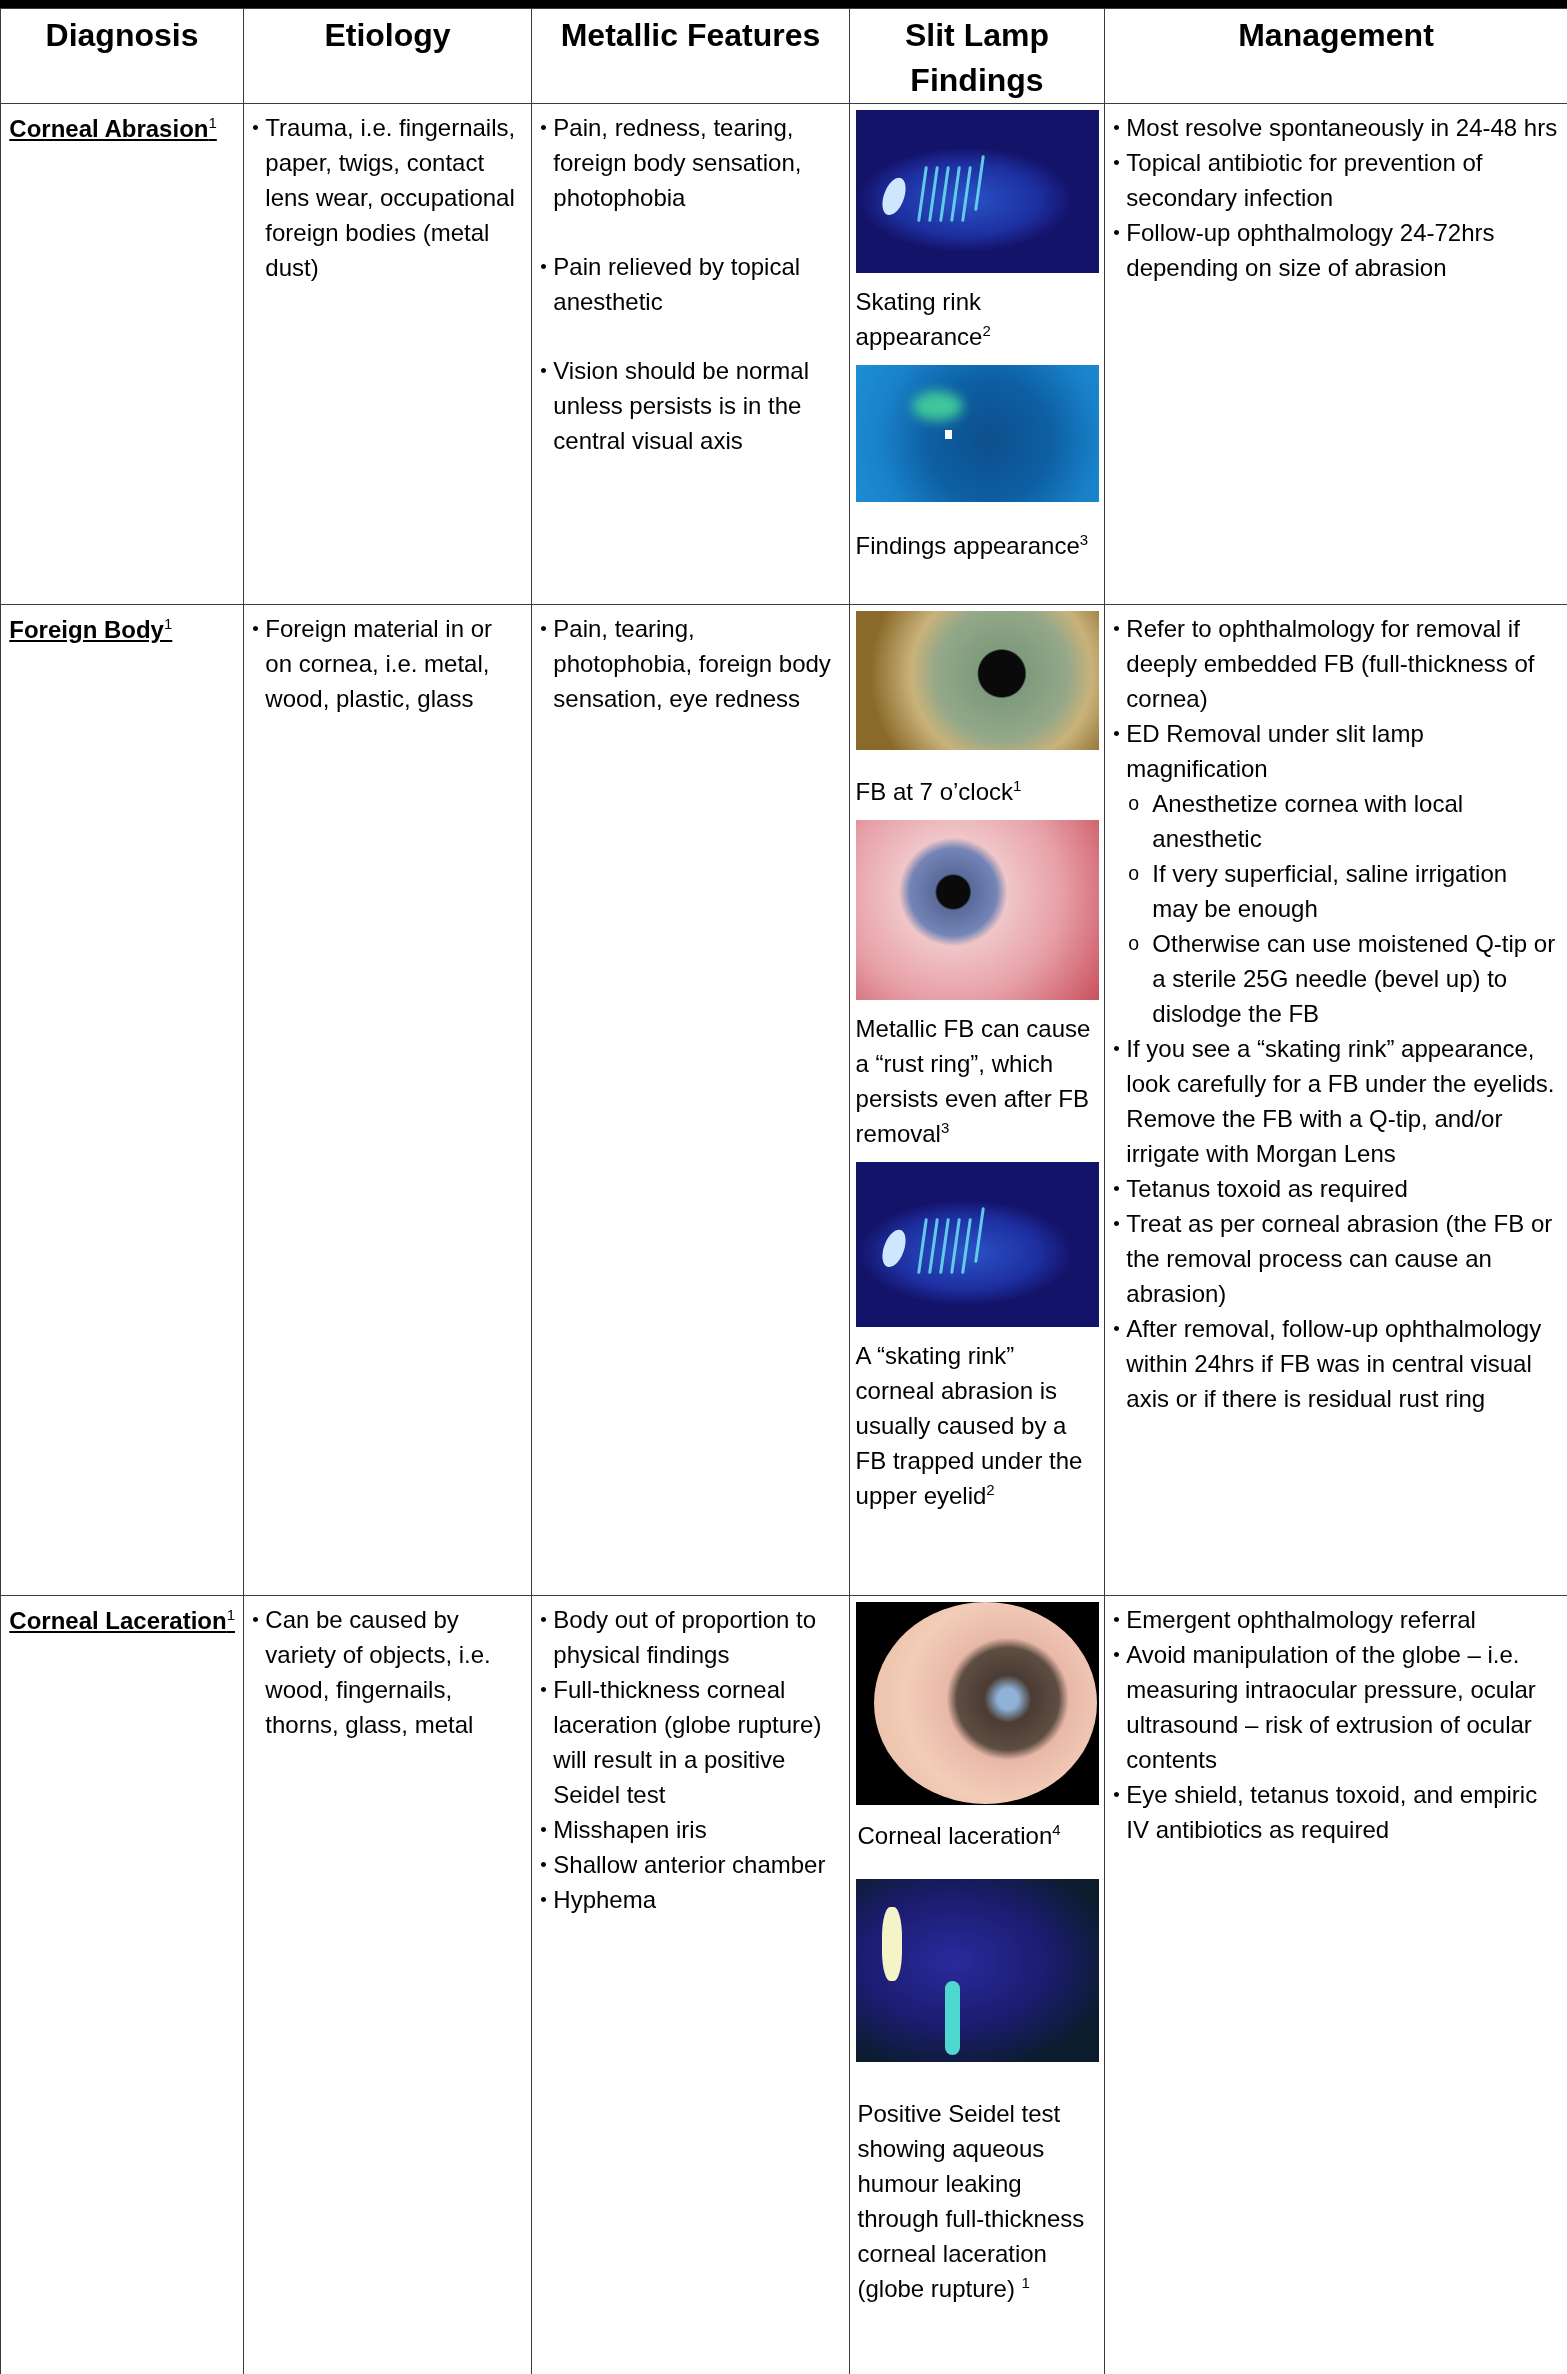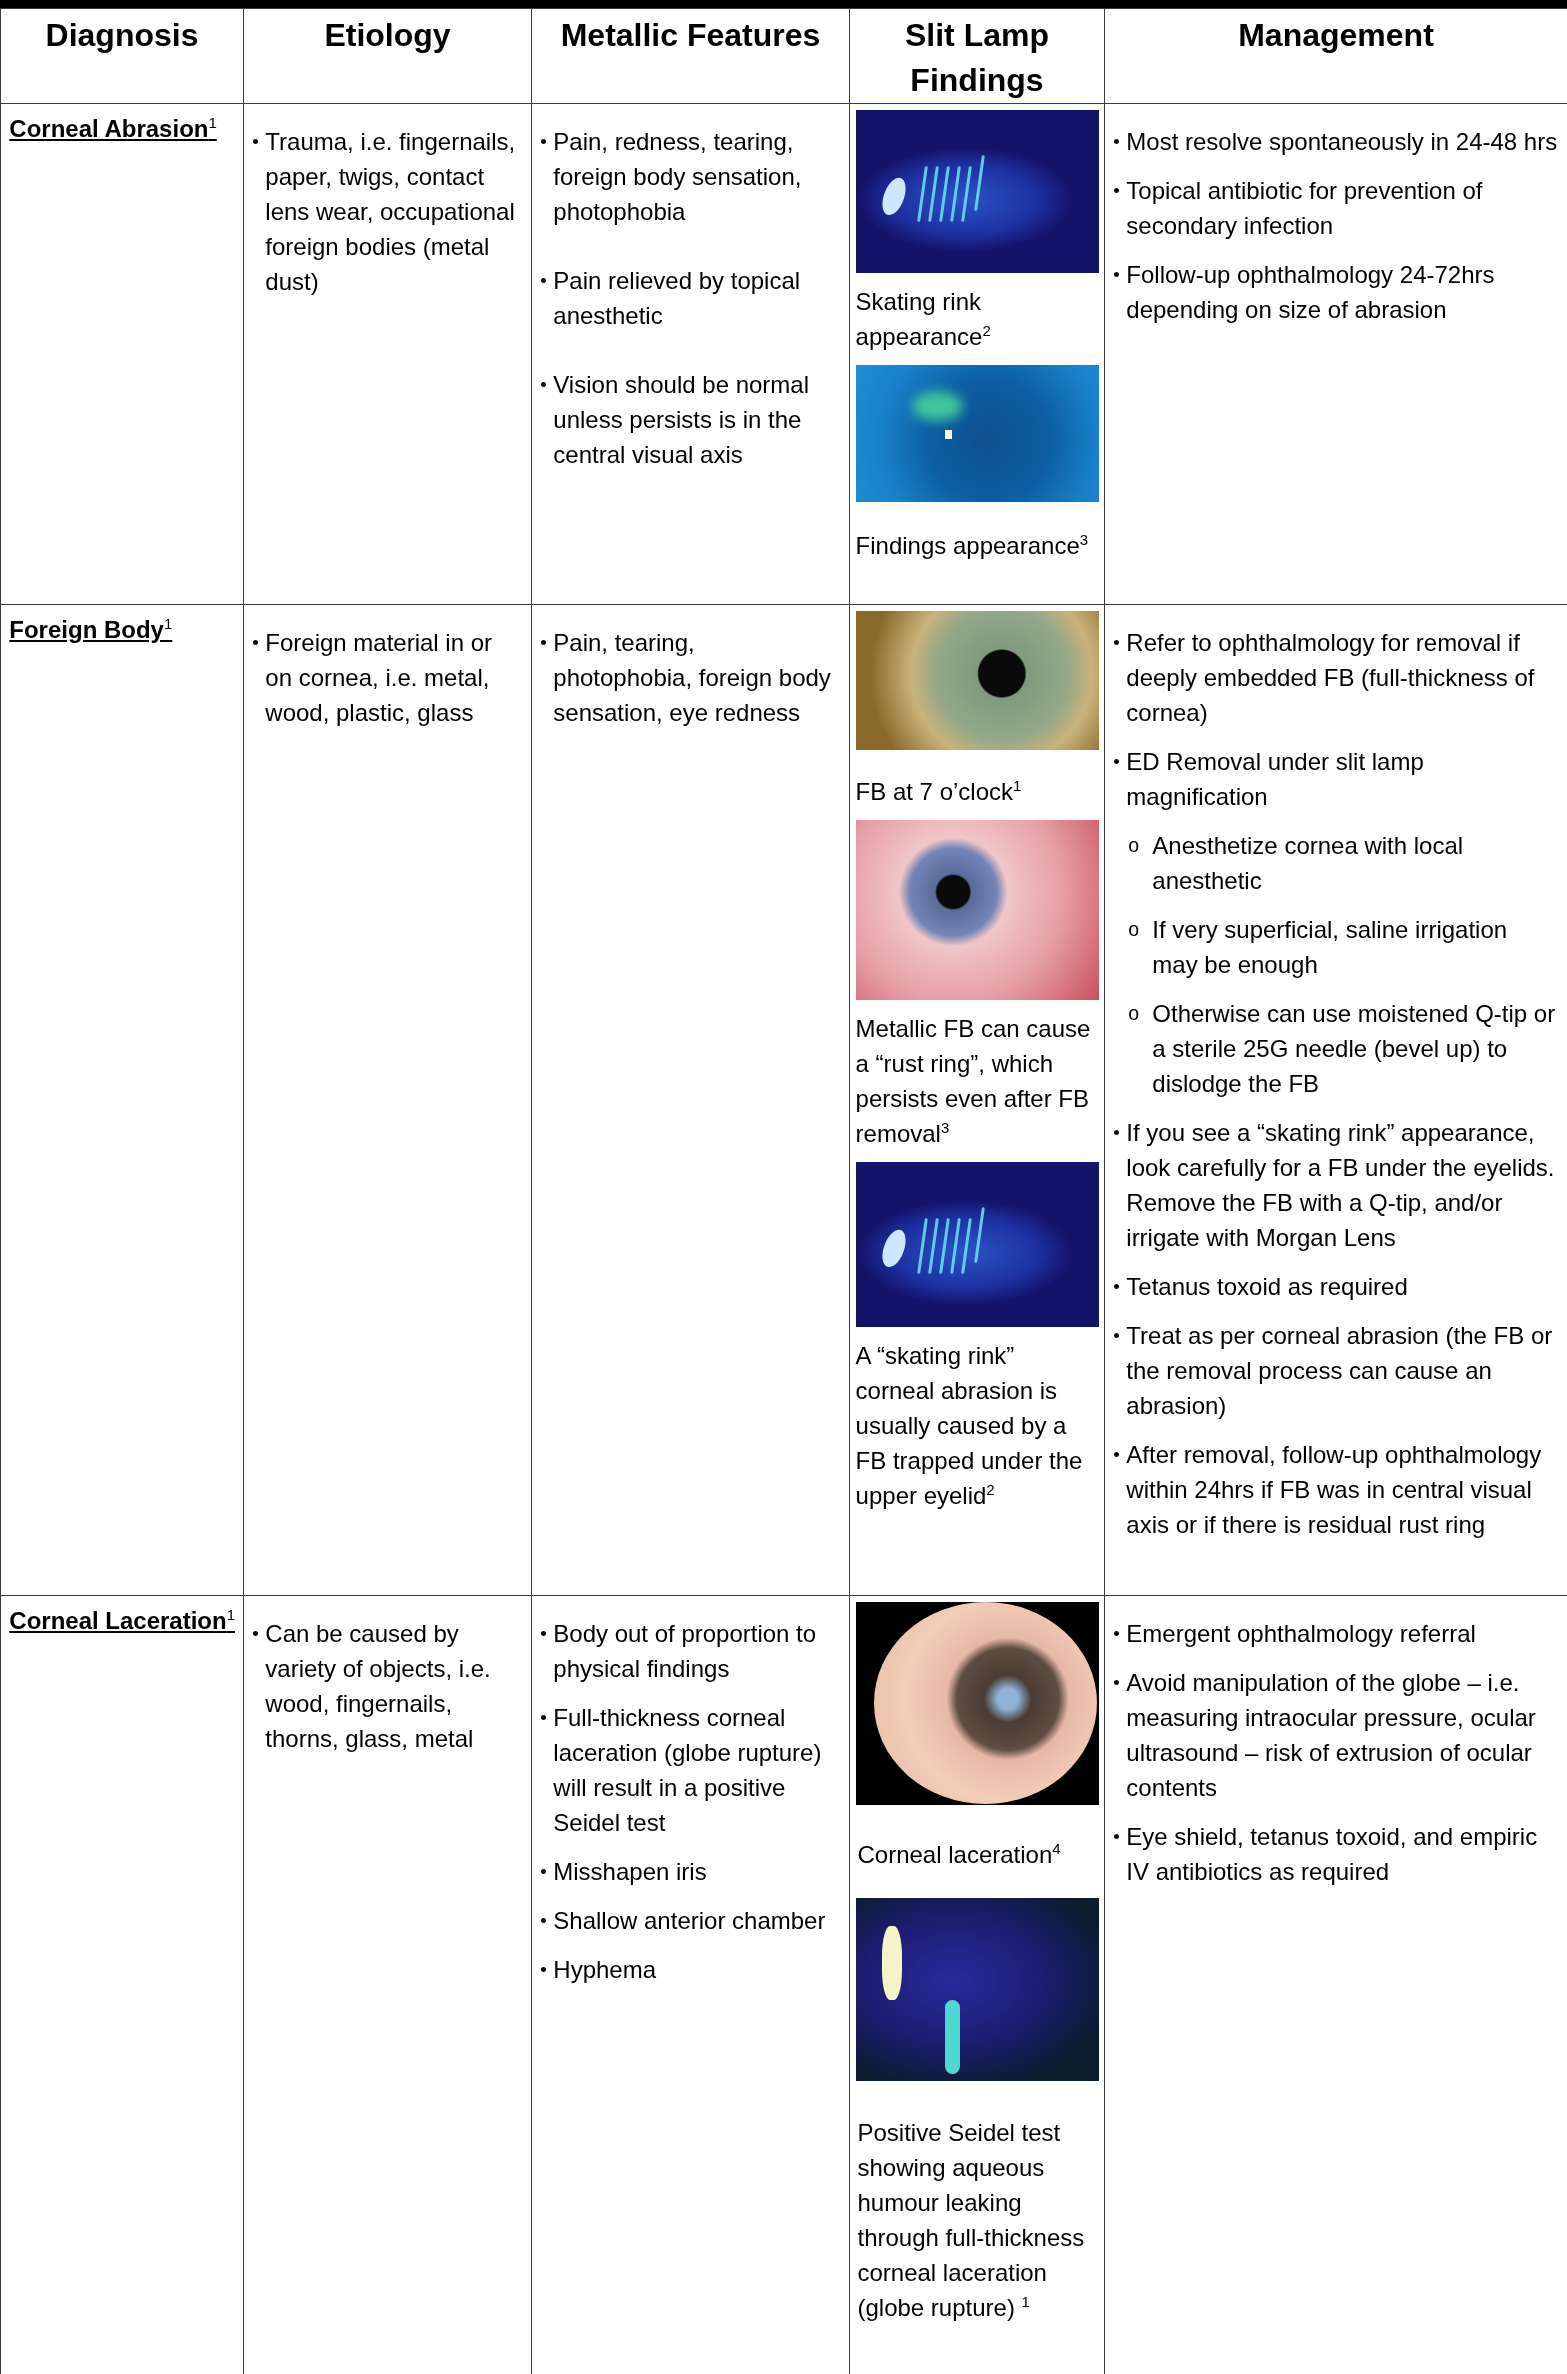--- a/index.html
+++ b/index.html
@@ -5,21 +5,21 @@
   html, body { margin: 0; padding: 0; background: #ffffff; }
   body { width: 1568px; height: 2375px; position: relative; overflow: hidden; font-family: "Liberation Sans", "DejaVu Sans", sans-serif; color: #000; }
   .topbar { position: absolute; left: 0; top: 0; width: 1568px; height: 8.3px; background: #000; }
   table.grid { position: absolute; left: 0; top: 8.3px; border-collapse: collapse; table-layout: fixed; width: 1567px; }
   table.grid td, table.grid th { border: 1.9px solid #3c3c3c; vertical-align: top; padding: 0; }
   th { font-weight: bold; font-size: 32px; line-height: 45px; text-align: center; padding-top: 3.7px !important; height: 93px; box-sizing: border-box; border-radius: 8px; }
   col.c1 { width: 243px; } col.c2 { width: 288px; } col.c3 { width: 318px; } col.c4 { width: 255px; } col.c5 { width: 463px; }
   .diag { font-weight: bold; font-size: 24px; line-height: 35px; padding: 7.4px 7.4px 0 8.3px !important; text-decoration: underline; }
   .diag sup { font-weight: normal; font-size: 15px; vertical-align: 9.3px; line-height: 0; }
   ul { list-style: none; margin: 0; padding: 5.6px 9.3px 0 8.3px; }
-  li { position: relative; padding-left: 13px; font-size: 24px; line-height: 35px; margin-top: 14px; }
+  li { position: relative; padding-left: 13px; font-size: 24px; line-height: 35px; }
   li::before { content: "•"; position: absolute; left: 0; top: 0; font-size: 18.6px; }
   li.gap { margin-bottom: 34px; }
   li.sub { padding-left: 26px; margin-left: 13px; }
   li.sub::before { content: "o"; left: 1.9px; font-size: 19.5px; }
   .slit { padding: 5.6px 5.6px 0 5.6px !important; }
   .img { width: 243px; position: relative; overflow: hidden; }
   .cap { font-size: 24px; line-height: 35px; padding: 11px 0 11px 0; }
   .cap sup { font-size: 15px; vertical-align: 9.3px; line-height: 0; }
   
   .img-rink { height: 163px; background: radial-gradient(ellipse 55% 40% at 45% 55%, #2a54c8 0%, #1d2fa0 55%, #14136a 80%), #1a1660; }
@@ -165,21 +165,21 @@
           <li>Full-thickness corneal laceration (globe rupture) will result in a positive Seidel test</li>
           <li>Misshapen iris</li>
           <li>Shallow anterior chamber</li>
           <li>Hyphema</li>
         </ul>
       </td>
       <td class="slit">
         <div class="img img-lac">
             <div class="eye"></div>
           </div>
-        <div class="cap" style="padding-top:32px;padding-bottom:26px;padding-left:1.9px"><span>Corneal laceration</span><sup>4</sup></div>
+        <div class="cap" style="padding-top:13px;padding-bottom:26px;padding-left:1.9px"><span>Corneal laceration</span><sup>4</sup></div>
         <div class="img img-seidel">
             <div class="bright"></div>
             <div class="stream"></div>
           </div>
         <div class="cap" style="padding-top:34px;padding-left:1.9px"><span>Positive Seidel test showing aqueous humour leaking through full-thickness corneal laceration (globe rupture) </span><sup>1</sup></div>
       </td>
       <td>
         <ul>
           <li>Emergent ophthalmology referral</li>
           <li>Avoid manipulation of the globe – i.e. measuring intraocular pressure, ocular ultrasound – risk of extrusion of ocular contents</li>

